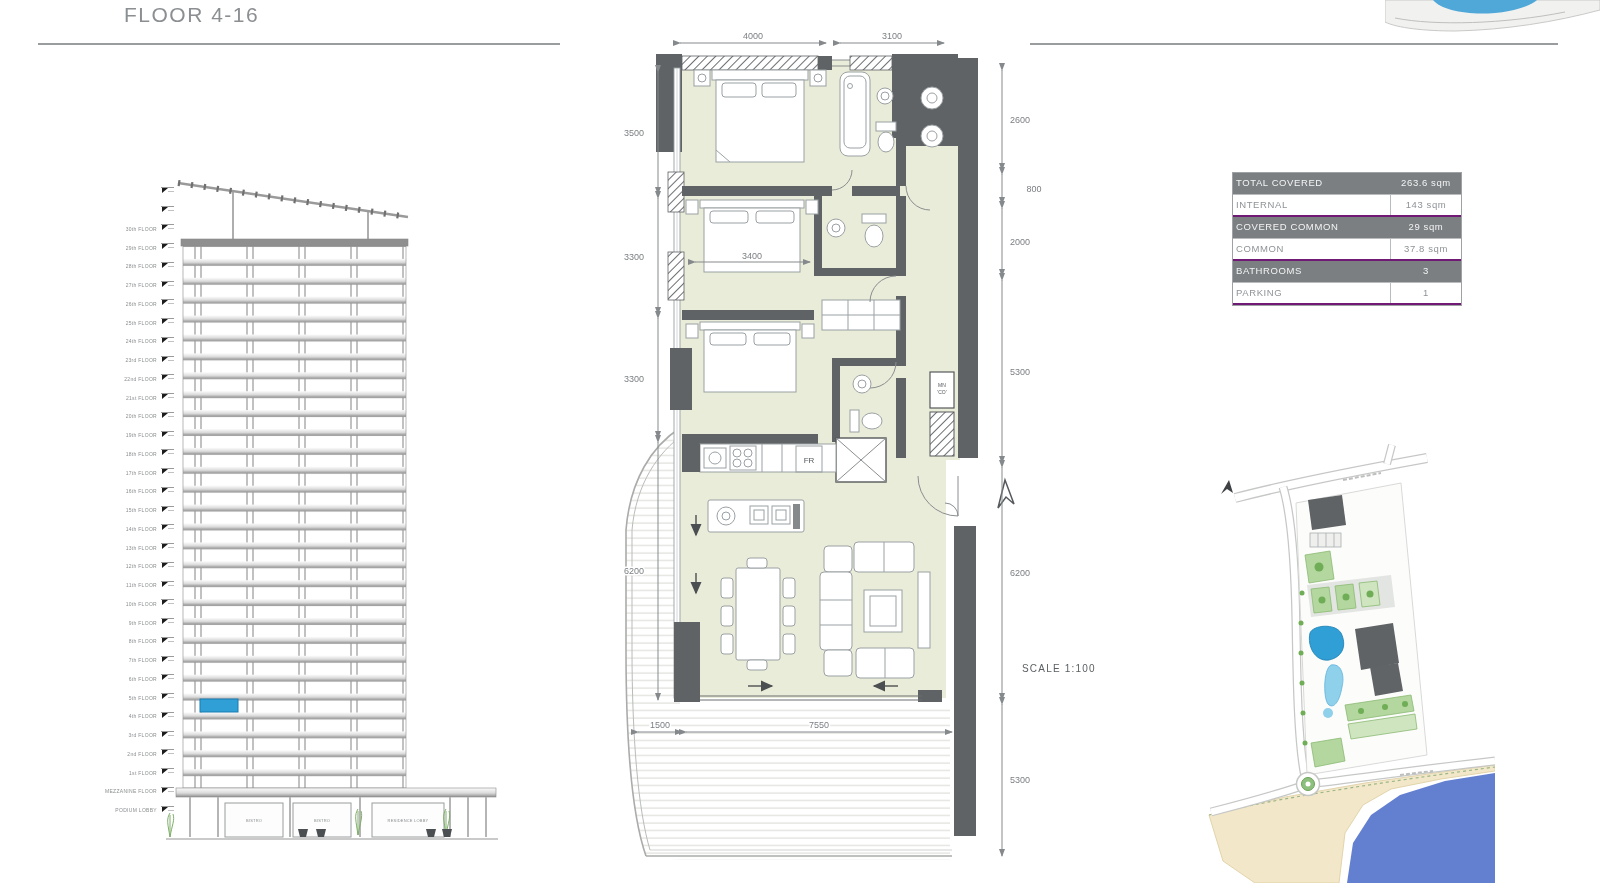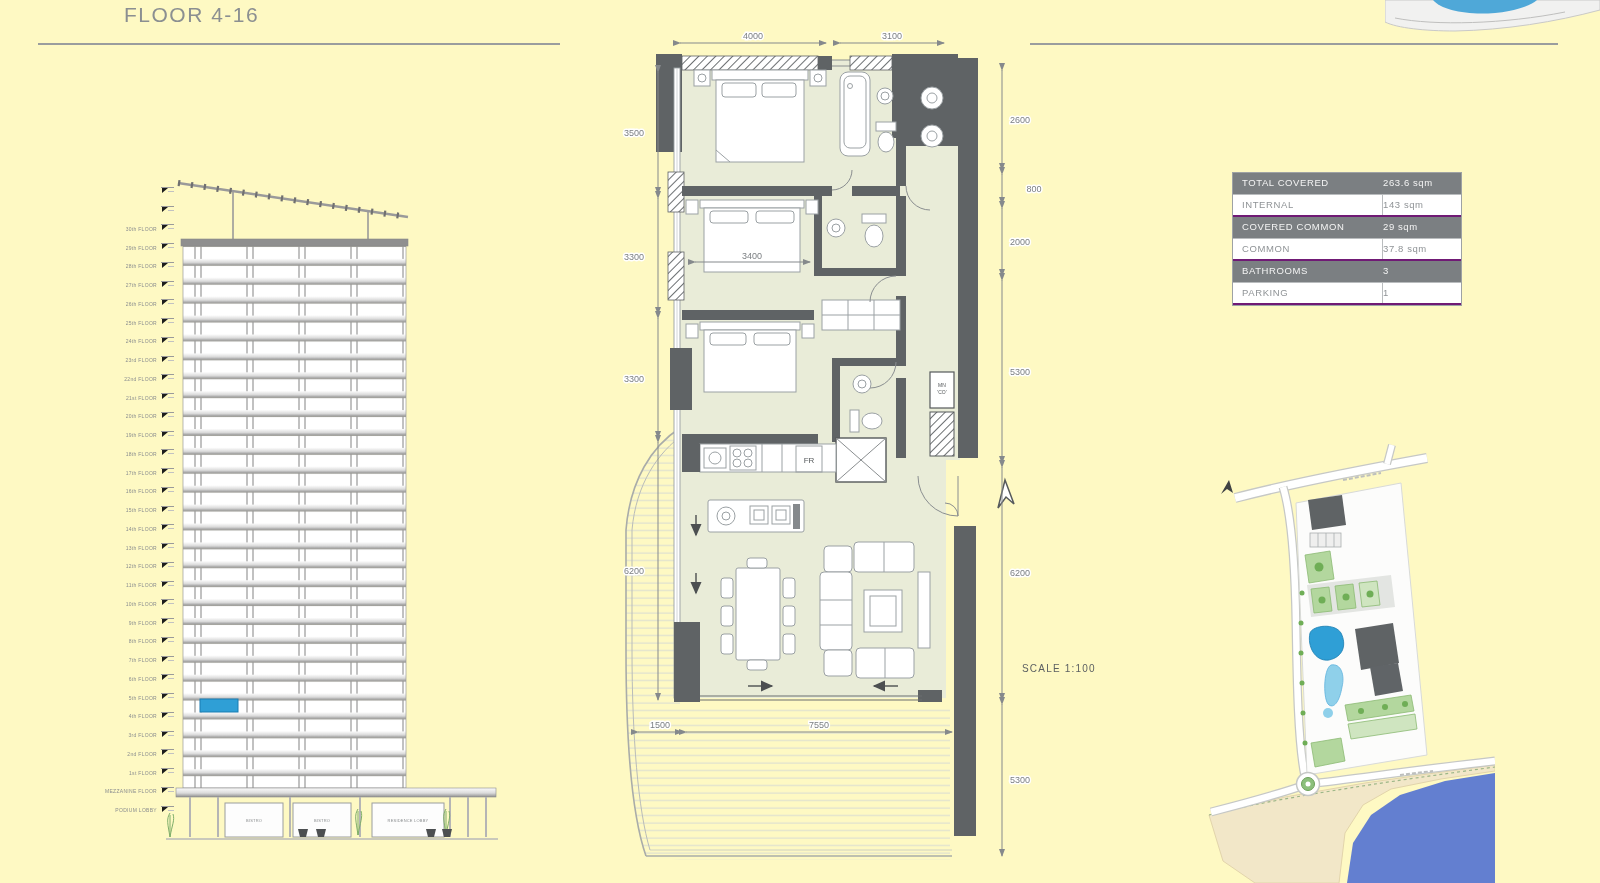--- a/index.html
+++ b/index.html
@@ -1,16 +1,16 @@
 <!DOCTYPE html>
 <html><head>
 <meta charset="utf-8">
 <style>
   html,body{margin:0;padding:0;background:#e8e8e8;}
-  #canvas{position:relative;width:1600px;height:883px;background:#fef9c3;overflow:hidden;
+  #canvas{position:relative;width:1600px;height:883px;background:#ffffff;overflow:hidden;
           font-family:"Liberation Sans", sans-serif;}
   .abs{position:absolute;}
 
   
   #sheet-title{left:124px;top:3px;font-size:21px;letter-spacing:1.5px;color:#8b8f91;font-weight:400;}
   .hrule{height:2px;background:#9a9d9e;top:43px;}
   #rule-left{left:38px;width:522px;}
   #rule-right{left:1030px;width:528px;}
 
   
@@ -20,22 +20,22 @@
   .lvl{display:inline-block;width:13px;height:8px;border-top:1px solid #9a9a9a;position:relative;}
   .lvl::before{content:"";position:absolute;left:1px;top:0;width:0;height:0;
                border-top:5px solid #1c1c1c;border-right:6px solid transparent;}
   .lvl::after{content:"";position:absolute;right:0;top:3px;width:6px;border-top:1px solid #c2c2c2;}
 
   
   #spec-table{left:1232px;top:172px;width:228px;border:1px solid #9ea2a4;font-size:9.5px;letter-spacing:.6px;}
   .spec-row{display:flex;height:20.5px;line-height:20.5px;}
   .spec-row.dark{background:#7b7f82;color:#f4f4f4;}
   .spec-row.light{background:#ffffff;color:#8f9396;border-top:1px solid #b9bcbe;border-bottom:2px solid #701a75;}
-  .spec-label{flex:1;padding-left:9px;white-space:nowrap;overflow:hidden;}
-  .spec-value{width:70px;text-align:left;padding-right:8px;}
+  .spec-label{flex:1;padding-left:3px;white-space:nowrap;overflow:hidden;}
+  .spec-value{width:70px;text-align:center;}
   .spec-row.light .spec-value{border-left:1px solid #b9bcbe;}
 
   #scale-label{left:1022px;top:663px;font-size:10px;letter-spacing:1.2px;color:#5c6062;}
 
   svg{display:block;}
   text{font-family:"Liberation Sans", sans-serif;}
   .dimt{font-size:9px;fill:#7b7f82;text-anchor:middle;paint-order:stroke;stroke:#ffffff;stroke-width:3px;}
   .furn{fill:#ffffff;stroke:#9ba1a4;stroke-width:1;}
   .furnl{fill:none;stroke:#9ba1a4;stroke-width:1;}
   .wall{fill:#5f6365;}

